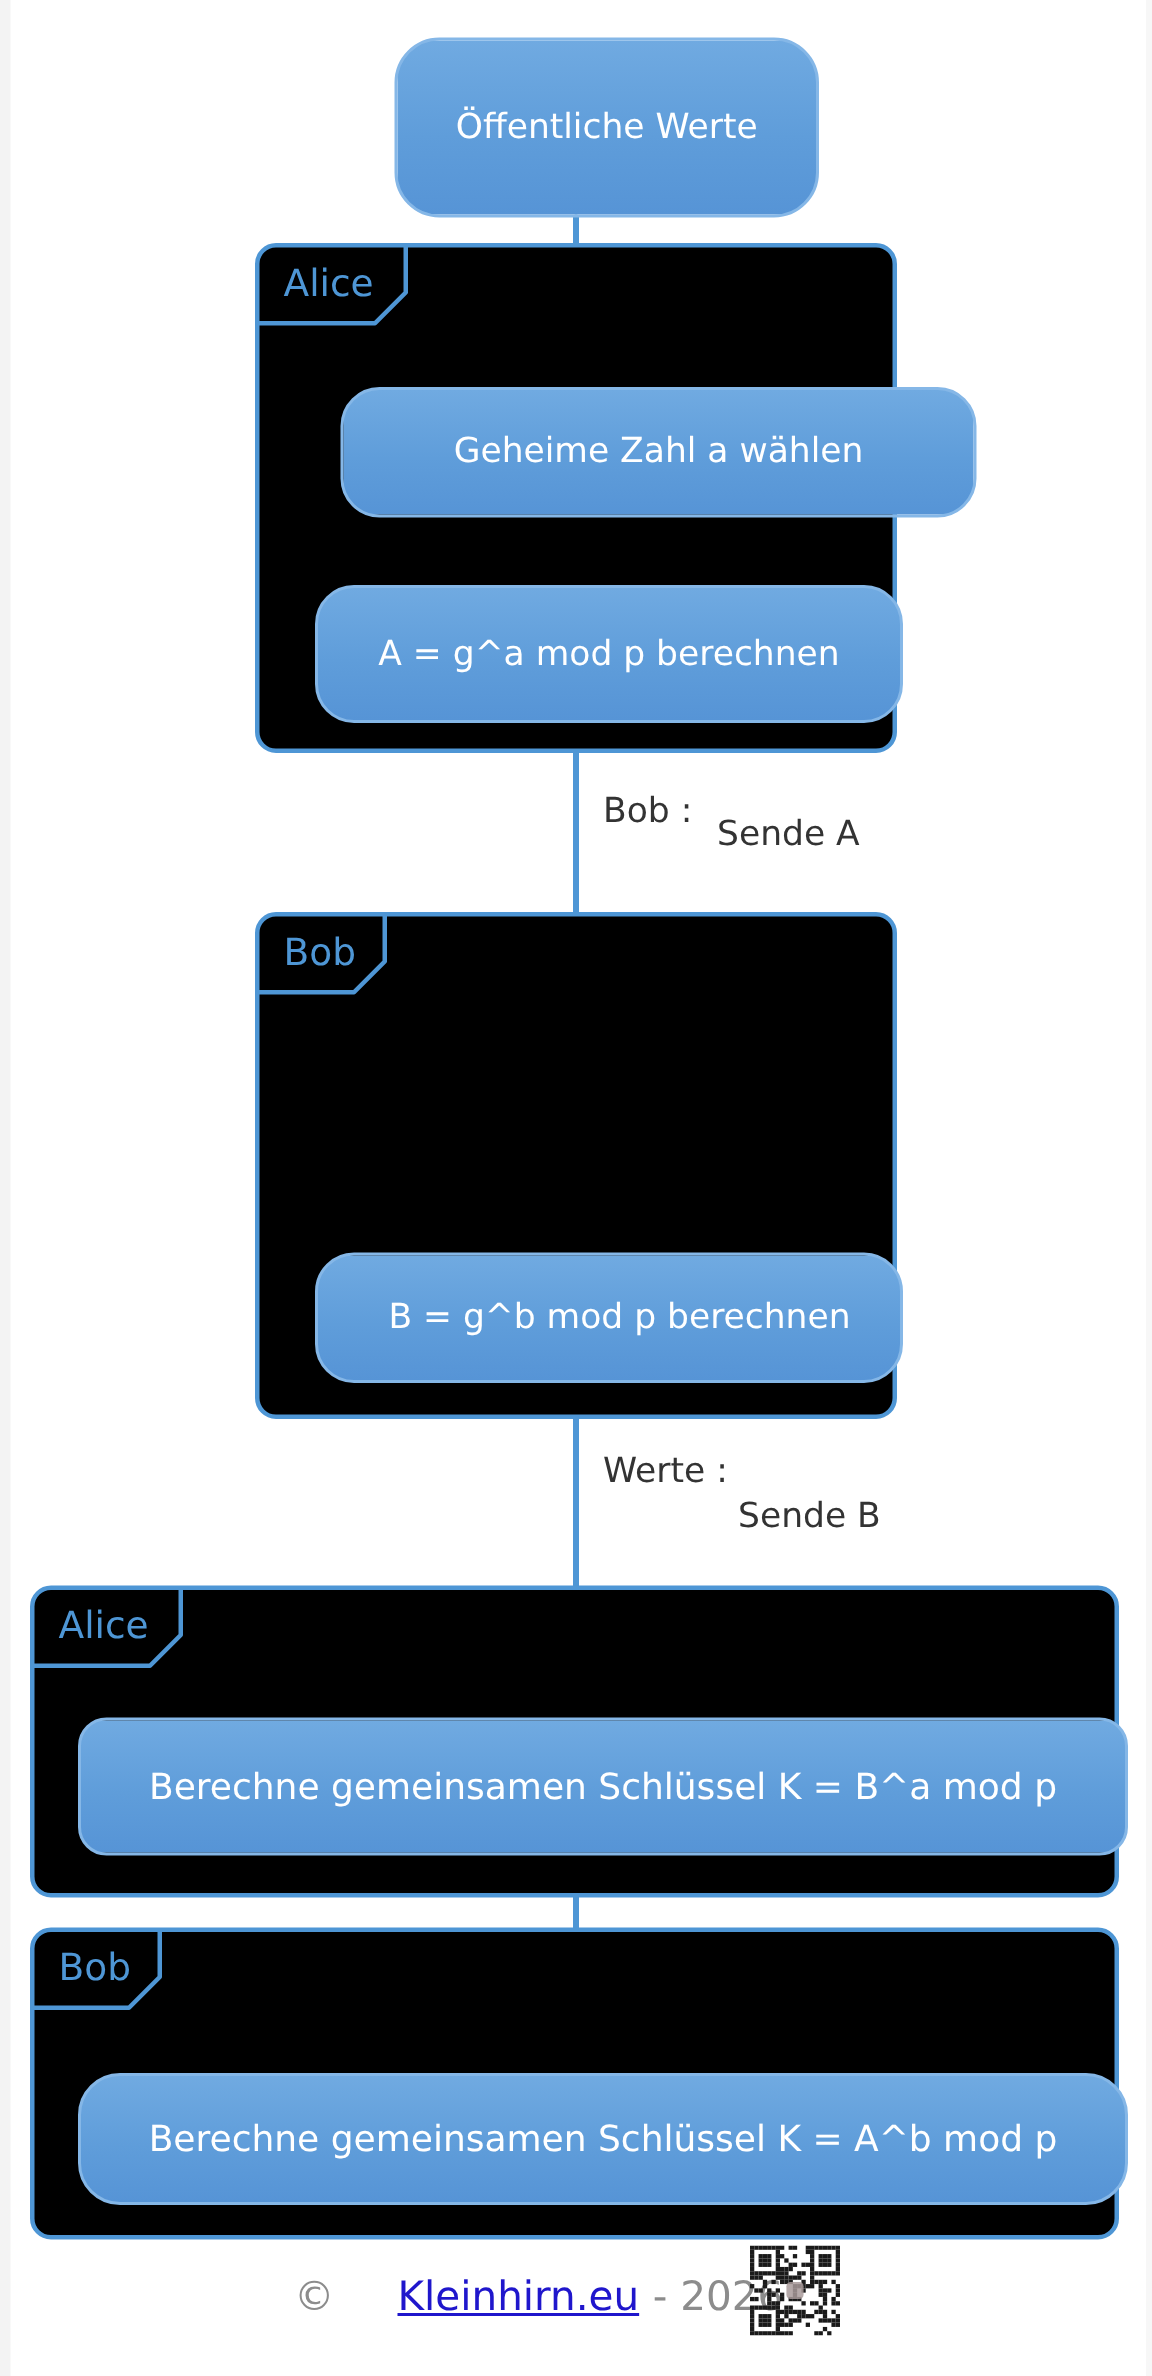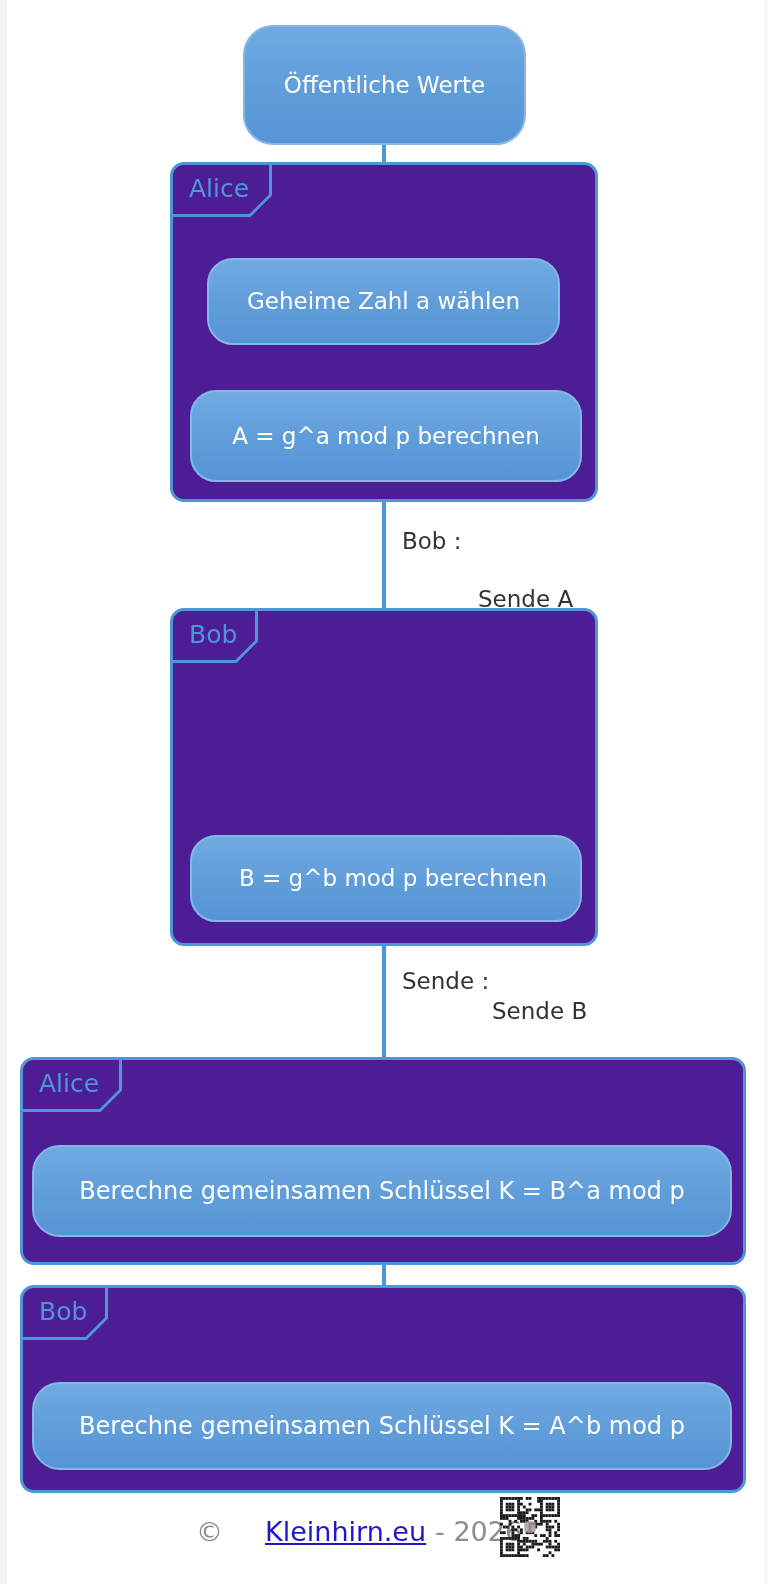--- a/index.html
+++ b/index.html
@@ -15,26 +15,27 @@
 
   #connectors{position:absolute;left:0;top:0;pointer-events:none;}
 
   .node{
     position:absolute;box-sizing:border-box;
     display:flex;align-items:center;justify-content:center;text-align:right;
     color:var(--node-text);font-size:23px;line-height:31px;
     background:linear-gradient(180deg,#70AAE1 0%,#5F9DDA 55%,#5694D6 100%);
     border:2px solid var(--node-border);border-radius:26px;
     padding:4px 10px;
+    margin-left:20px;
   }
   .node.start{border-radius:30px;}
   .node.wide{font-size:24px;border-radius:28px;}
 
   .group{
-    position:absolute;box-sizing:border-box;background:#4c1d95;
+    position:absolute;box-sizing:border-box;background:#000000;
     border:3px solid var(--accent);border-radius:14px;
   }
   .tab-svg{position:absolute;left:-3px;top:-3px;}
   .tab-label{
     position:absolute;left:16px;top:9px;font-size:25px;color:var(--accent);
     white-space:nowrap;
   }
 
   .msg{
     position:absolute;color:var(--message-text);font-size:23px;white-space:nowrap;
@@ -76,50 +77,50 @@
     <div>
       <div>Öffentliche Werte</div>
     </div>
   </div>
 
   <div class="group" style="left:170px;top:162px;width:428px;height:340px;">
     <svg class="tab-svg" width="106" height="57" viewBox="0 0 106 57">
       <path d="M100.5 2 L100.5 33 L80 53.5 L1 53.5" fill="none" stroke="#4E96D5" stroke-width="3" stroke-linejoin="round"></path>
     </svg>
     <div class="tab-label">Alice</div>
-    <div class="node" style="left:34px;top:93px;width:353px;height:87px;">
+    <div class="node" style="left:34px;top:93px;width:424px;height:87px;">
       <span>Geheime Zahl a wählen</span>
     </div>
     <div class="node" style="left:17px;top:225px;width:392px;height:92px;">
       <span>A = g^a mod p berechnen</span>
     </div>
   </div>
 
   <div class="msg" style="left:402px;top:528px;">Bob :</div>
-  <div class="msg" style="left:478px;top:586px;">Sende A</div>
+  <div class="msg" style="left:478px;top:543px;">Sende A</div>
 
   <div class="group" style="left:170px;top:608px;width:428px;height:338px;">
     <svg class="tab-svg" width="92" height="57" viewBox="0 0 92 57">
       <path d="M86.5 2 L86.5 33 L66 53.5 L1 53.5" fill="none" stroke="#4E96D5" stroke-width="3" stroke-linejoin="round"></path>
     </svg>
     <div class="tab-label">Bob</div>
     <div class="node" style="left:17px;top:224px;width:392px;height:87px;padding-left:24px;">
       <span>B = g^b mod p berechnen</span>
     </div>
   </div>
 
-  <div class="msg" style="left:402px;top:968px;">Sende :</div>
+  <div class="msg" style="left:402px;top:968px;">Werte :</div>
   <div class="msg" style="left:492px;top:998px;">Sende B</div>
 
   <div class="group" style="left:20px;top:1057px;width:726px;height:208px;">
     <svg class="tab-svg" width="106" height="57" viewBox="0 0 106 57">
       <path d="M100.5 2 L100.5 33 L80 53.5 L1 53.5" fill="none" stroke="#4E96D5" stroke-width="3" stroke-linejoin="round"></path>
     </svg>
     <div class="tab-label">Alice</div>
-    <div class="node wide" style="left:9px;top:85px;width:700px;height:92px;">
+    <div class="node wide" style="left:9px;top:85px;width:700px;height:92px;border-radius:19px;">
       <span>Berechne gemeinsamen Schlüssel K = B^a mod p</span>
     </div>
   </div>
 
   <div class="group" style="left:20px;top:1285px;width:726px;height:208px;">
     <svg class="tab-svg" width="92" height="57" viewBox="0 0 92 57">
       <path d="M86.5 2 L86.5 33 L66 53.5 L1 53.5" fill="none" stroke="#4E96D5" stroke-width="3" stroke-linejoin="round"></path>
     </svg>
     <div class="tab-label">Bob</div>
     <div class="node wide" style="left:9px;top:94px;width:700px;height:88px;">

